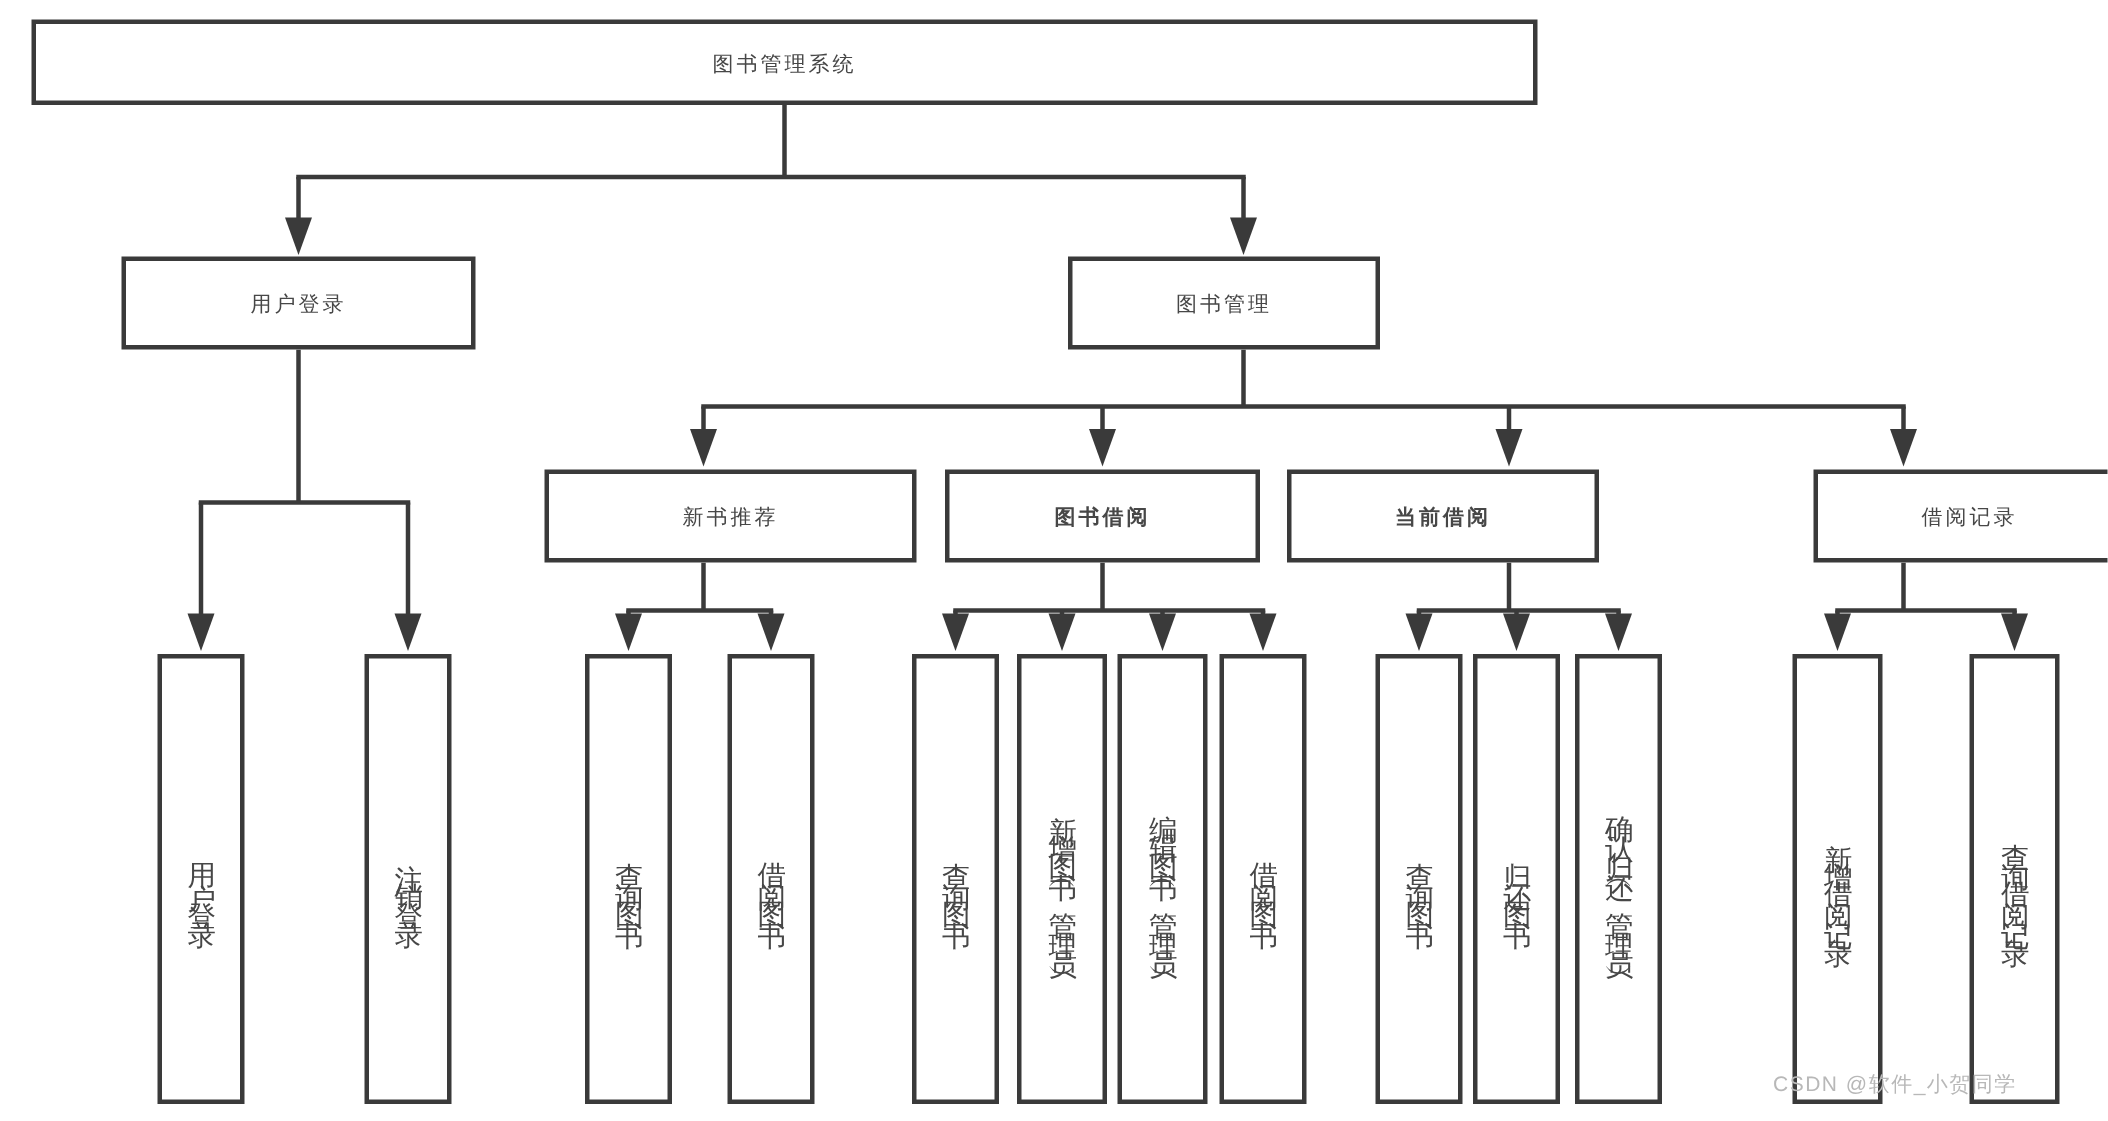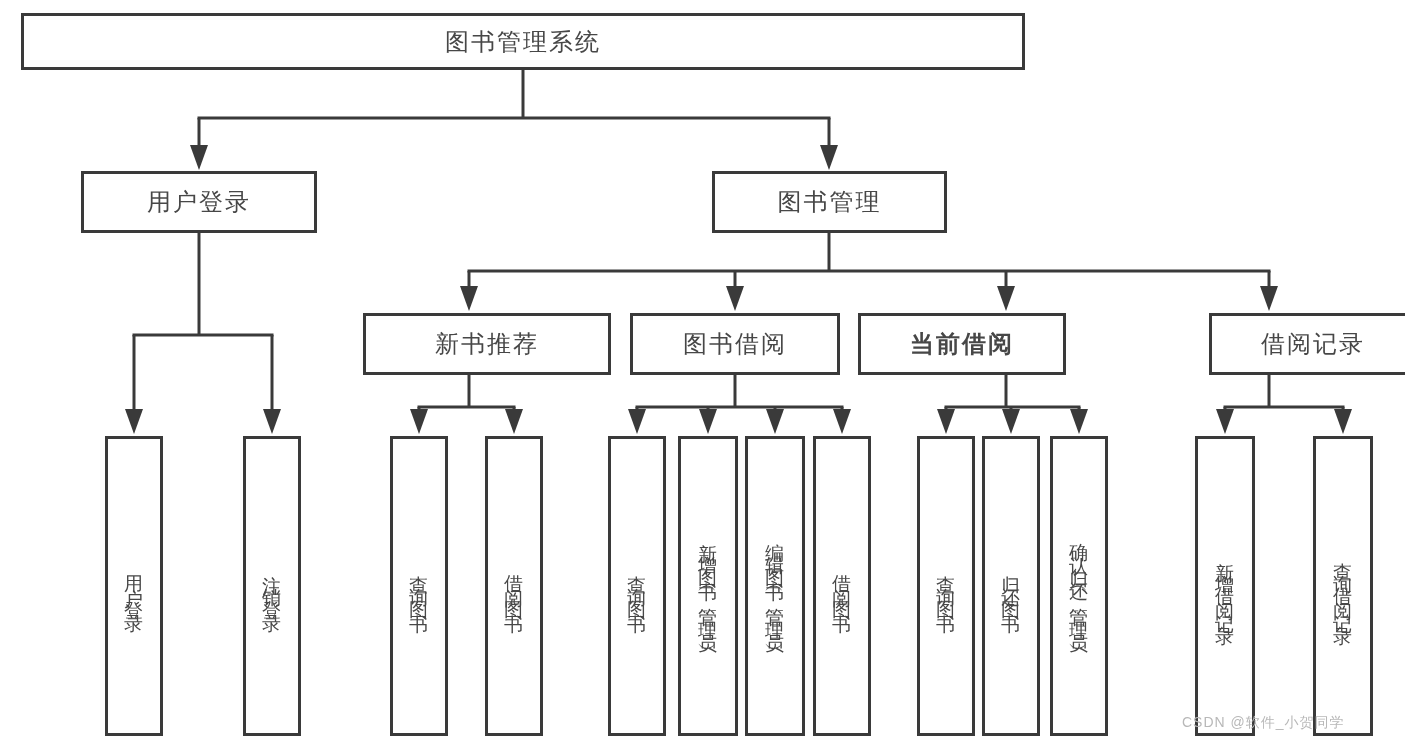--- a/index.html
+++ b/index.html
@@ -13,21 +13,21 @@
     width:1405px;height:747px;position:relative;overflow:hidden;
     background:var(--bg);
     font-family:"Liberation Sans","DejaVu Sans",sans-serif;
   }
   #stage{position:absolute;inset:0;width:1405px;height:747px;}
   svg.connectors{position:absolute;left:0;top:0;pointer-events:none;}
   .node{
     position:absolute;box-sizing:border-box;
     border:3px solid var(--line);background:#fff;color:var(--text);
     display:flex;align-items:center;justify-content:center;
-    font-size:24px;line-height:1;white-space:nowrap;
+    font-size:14px;line-height:1;white-space:nowrap;
   }
   .h{letter-spacing:2px;}
   .root{left:21px;top:13px;width:1004px;height:57px;}
   .lvl1{top:171px;height:62px;}
   .lvl2{top:313px;height:62px;}
   .v{
     top:436px;width:58px;height:300px;
     writing-mode:vertical-rl;text-orientation:mixed;
     letter-spacing:13px;font-size:19px;
   }
@@ -110,24 +110,24 @@
       <polygon points="1070,409 1088,409 1079,434"></polygon>
 
       <polygon points="1216,409 1234,409 1225,434"></polygon>
       <polygon points="1334,409 1352,409 1343,434"></polygon>
     </g>
   </svg>
 
   <div class="node h root">图书管理系统</div>
 
   <div class="node h lvl1" style="left:81px;width:236px;">用户登录</div>
-  <div class="node h lvl1" style="left:712px;width:235px;">图书管理</div>
+  <div class="node h lvl1" style="left:712px;width:208px;">图书管理</div>
 
   <div class="node h lvl2" style="left:363px;width:248px;">新书推荐</div>
-  <div class="node h lvl2" style="left:630px;width:210px;">图书借阅</div>
+  <div class="node h lvl2" style="left:630px;width:210px;font-weight:bold;">图书借阅</div>
   <div class="node h lvl2" style="left:858px;width:208px;font-weight:bold;">当前借阅</div>
   <div class="node h lvl2" style="left:1165px;width:208px;margin-left:44px;">借阅记录</div>
 
   <div class="node v" style="left:105px;">用户登录</div>
   <div class="node v" style="left:243px;">注销登录</div>
 
   <div class="node v" style="left:390px;">查询图书</div>
   <div class="node v" style="left:485px;">借阅图书</div>
 
   <div class="node v" style="left:608px;">查询图书</div>

